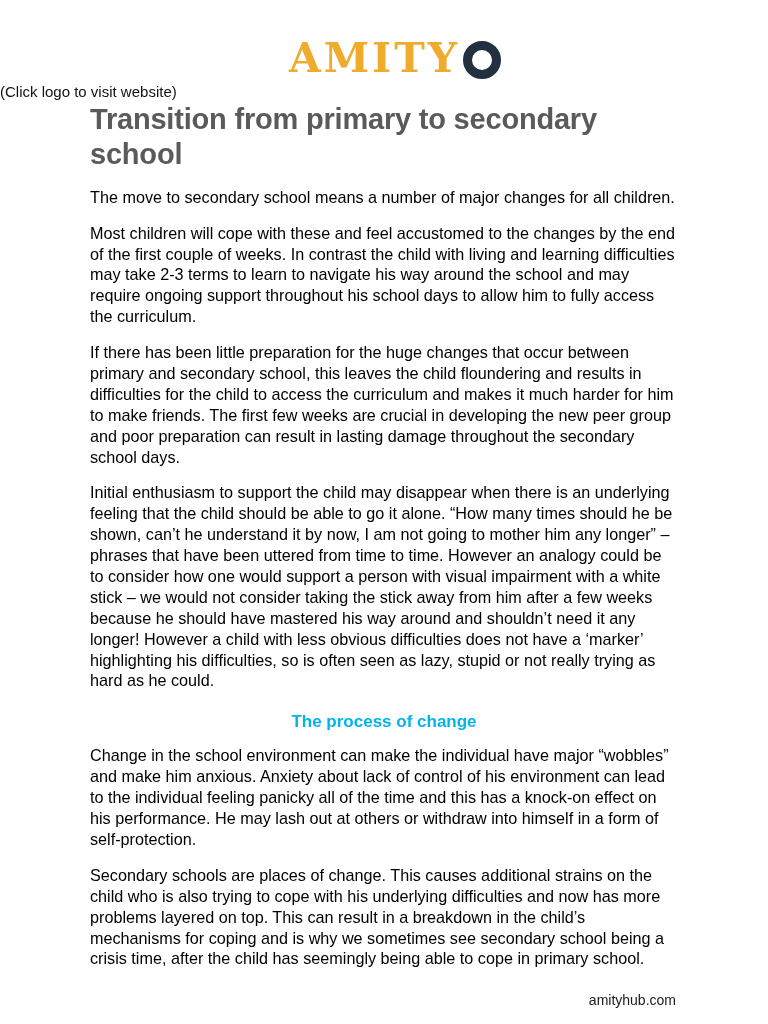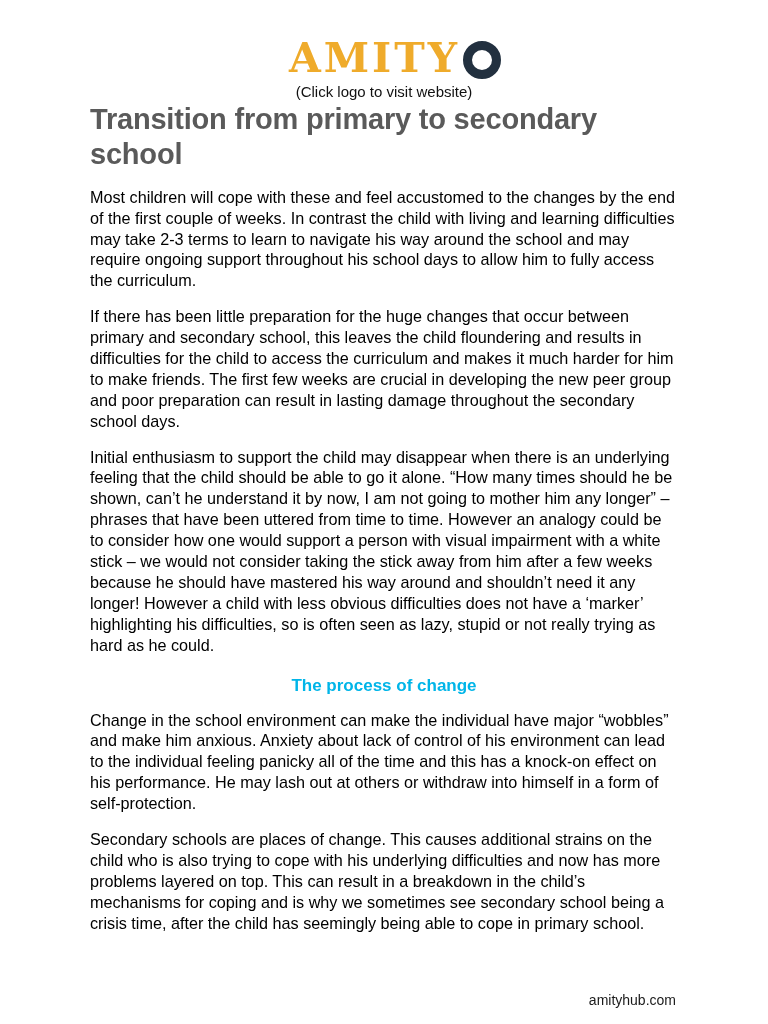--- a/index.html
+++ b/index.html
@@ -55,21 +55,20 @@
     position: relative;
     top: 2px;
   }
   .logo-ring svg { display:block; }
 
   .logo-caption {
     position: absolute;
     top: 84px;
     left: 0;
     width: 768px;
-    text-align: center;
     font-family: "Liberation Sans", sans-serif;
     font-size: 15px;
     color: #111111;
     z-index: 5;
     line-height: 1.1;
   }
 
   
   .doc {
     position: absolute;
@@ -138,20 +137,21 @@
       </span>
     </div>
   </div>
 
   <div class="logo-caption">(Click logo to visit website)</div>
 
   <div class="doc">
 
     <h1 class="doc-title">Transition from primary to secondary school</h1>
 
+    <p class="body-par">The move to secondary school means a number of major changes for all children.</p>
     <p class="body-par">Most children will cope with these and feel accustomed to the changes by the end of the first couple of weeks. In contrast the child with living and learning difficulties may take 2-3 terms to learn to navigate his way around the school and may require ongoing support throughout his school days to allow him to fully access the curriculum.</p>
     <p class="body-par">If there has been little preparation for the huge changes that occur between primary and secondary school, this leaves the child floundering and results in difficulties for the child to access the curriculum and makes it much harder for him to make friends. The first few weeks are crucial in developing the new peer group and poor preparation can result in lasting damage throughout the secondary school days.</p>
     <p class="body-par">Initial enthusiasm to support the child may disappear when there is an underlying feeling that the child should be able to go it alone. “How many times should he be shown, can’t he understand it by now, I am not going to mother him any longer” – phrases that have been uttered from time to time. However an analogy could be to consider how one would support a person with visual impairment with a white stick – we would not consider taking the stick away from him after a few weeks because he should have mastered his way around and shouldn’t need it any longer! However a child with less obvious difficulties does not have a ‘marker’ highlighting his difficulties, so is often seen as lazy, stupid or not really trying as hard as he could.</p>
 
     <h2 class="section-title">The process of change</h2>
 
     <p class="body-par">Change in the school environment can make the individual have major “wobbles” and make him anxious. Anxiety about lack of control of his environment can lead to the individual feeling panicky all of the time and this has a knock-on effect on his performance. He may lash out at others or withdraw into himself in a form of self-protection.</p>
     <p class="body-par">Secondary schools are places of change. This causes additional strains on the child who is also trying to cope with his underlying difficulties and now has more problems layered on top. This can result in a breakdown in the child’s mechanisms for coping and is why we sometimes see secondary school being a crisis time, after the child has seemingly being able to cope in primary school.</p>
 
   </div>

